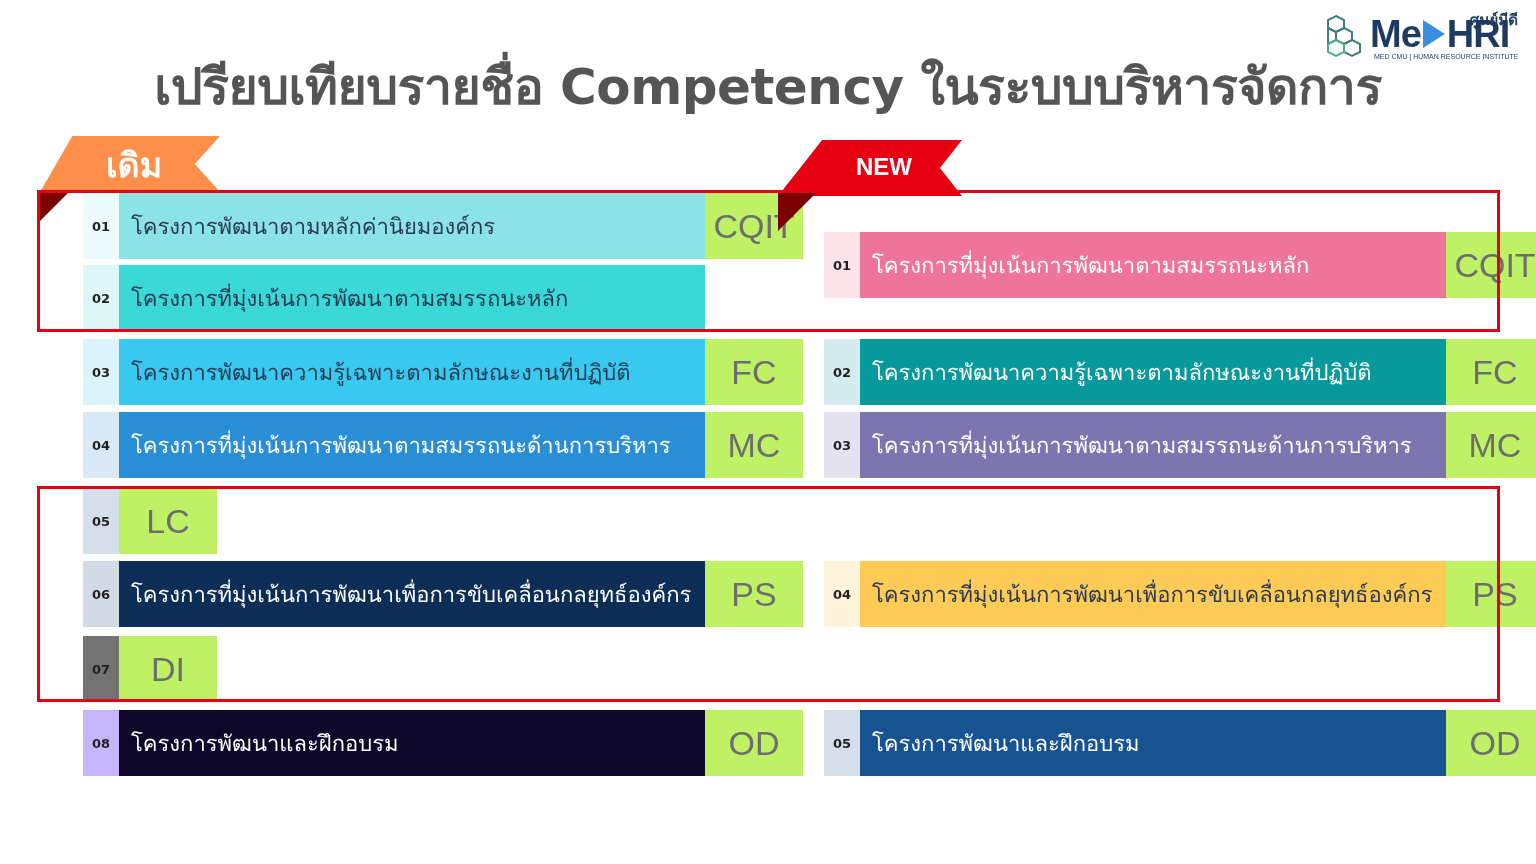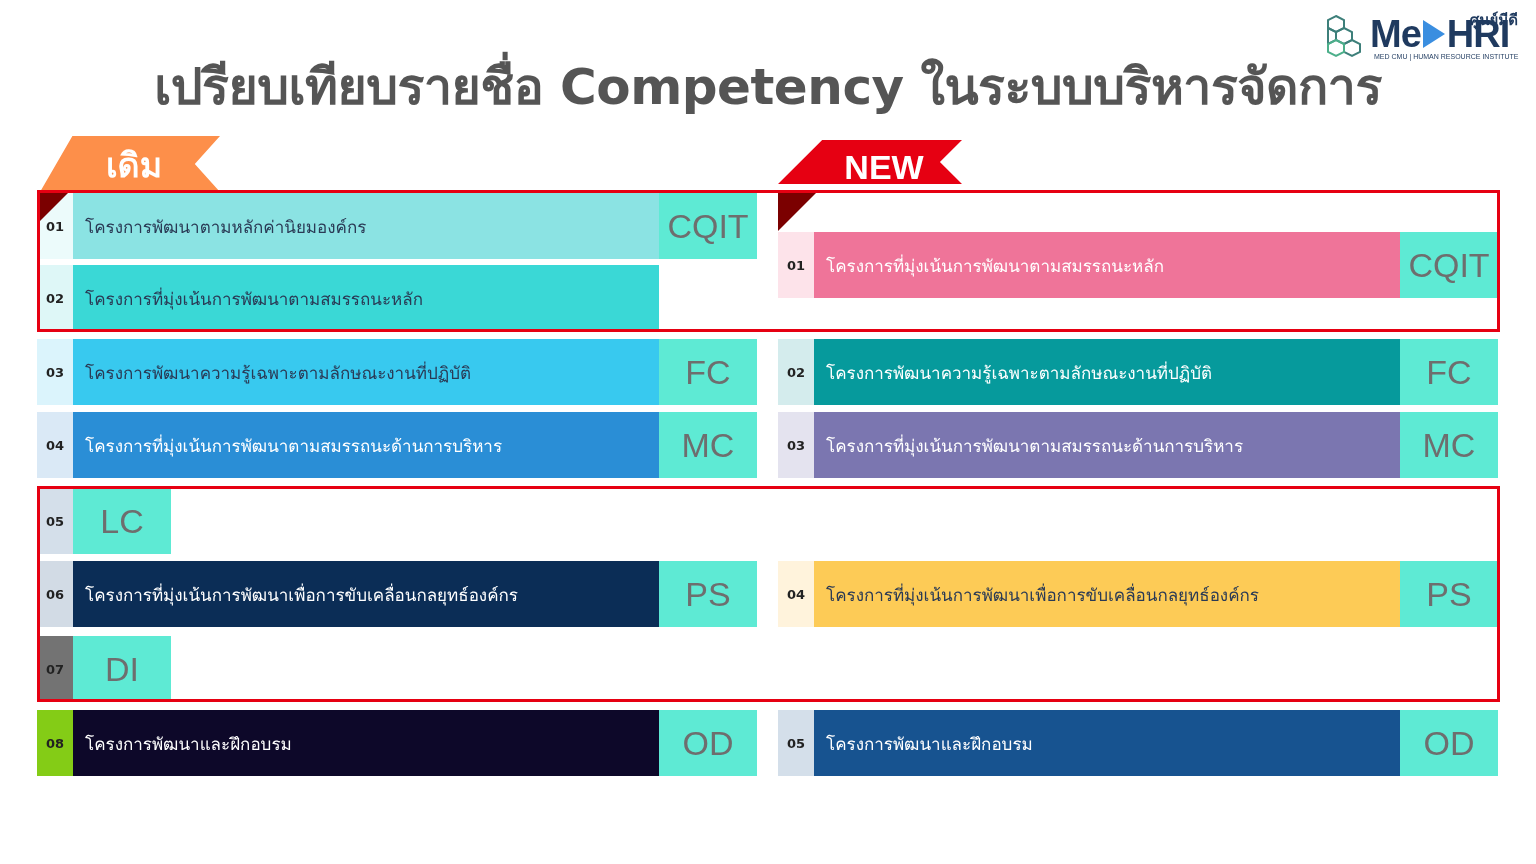--- a/index.html
+++ b/index.html
@@ -36,47 +36,47 @@
   .ribbon {
     position:absolute; color:#fff; font-weight:bold; text-align:center;
   }
   .ribbon-old {
     left:40px; top:136px; width:180px; height:56px; background:#fd8f4a;
     clip-path:polygon(18% 0, 100% 0, 86% 50%, 100% 100%, 0 100%);
     font-size:34px; line-height:58px; padding-left:0;
   }
   .ribbon-old span { position:relative; left:4px; }
   .ribbon-new {
-    left:778px; top:140px; width:184px; height:44px; background:#e60012;
+    left:778px; top:140px; width:184px; height:56px; background:#e60012;
     clip-path:polygon(24% 0, 100% 0, 88% 50%, 100% 100%, 0 100%);
-    font-size:34px; line-height:54px; font-family:"Liberation Sans", sans-serif;
+    font-size:24px; line-height:54px; font-family:"Liberation Sans", sans-serif;
   }
   .ribbon-new span { position:relative; left:14px; }
   .fold {
     position:absolute; width:34px; height:34px; background:#7b0000;
     clip-path:polygon(0 0, 100% 0, 0 100%);
   }
 
   .highlight {
     position:absolute; border:3px solid #e60012; box-sizing:border-box; pointer-events:none;
   }
 
   .row {
-    position:absolute; height:66px; display:flex;
+    position:absolute; height:66px; display:flex;margin-left:46px;
   }
   .row .num {
     width:36px; display:flex; align-items:center; justify-content:center;
     font-size:13px; font-weight:bold; color:#222;
   }
   .row .label {
     width:586px; display:flex; align-items:center; padding-left:12px; box-sizing:border-box;
-    color:#fff; font-size:17px; white-space:nowrap; overflow:hidden;
+    color:#fff; font-size:22px; white-space:nowrap; overflow:hidden;
   }
   .row .code {
-    width:98px; background:#5eead4; display:flex; align-items:center; justify-content:center;
+    width:98px; background:#bef264; display:flex; align-items:center; justify-content:center;
     color:#6e6e6e; font-size:34px; font-family:"Liberation Sans", sans-serif;
   }
   .left-row { left:37px; width:720px; }
   .right-row { left:778px; width:720px; }
   .right-row .label { width:586px; }
 </style>
 </head>
 <body>
 
 <div class="title">เปรียบเทียบรายชื่อ Competency ในระบบบริหารจัดการ</div>
@@ -132,21 +132,21 @@
     <div class="row left-row" style="top: 561px;">
       <div class="num" style="background: rgb(210, 219, 229);">06</div>
       <div class="label" style="background: rgb(11, 45, 86);">โครงการที่มุ่งเน้นการพัฒนาเพื่อการขับเคลื่อนกลยุทธ์องค์กร</div>
       <div class="code">PS</div>
     </div>
     <div class="row left-row" style="top: 636px;">
       <div class="num" style="background: #737373;">07</div>
       <div class="code">DI</div>
     </div>
     <div class="row left-row" style="top: 710px;">
-      <div class="num" style="background: #84cc16;">08</div>
+      <div class="num" style="background: #c4b5fd;">08</div>
       <div class="label" style="background: rgb(13, 8, 41);">โครงการพัฒนาและฝึกอบรม</div>
       <div class="code">OD</div>
     </div>
   </div>
 
 <div id="right-col">
     <div class="row right-row" style="top: 232px;">
       <div class="num" style="background: rgb(253, 227, 234);">01</div>
       <div class="label" style="background: rgb(239, 116, 153);">โครงการที่มุ่งเน้นการพัฒนาตามสมรรถนะหลัก</div>
       <div class="code">CQIT</div>

